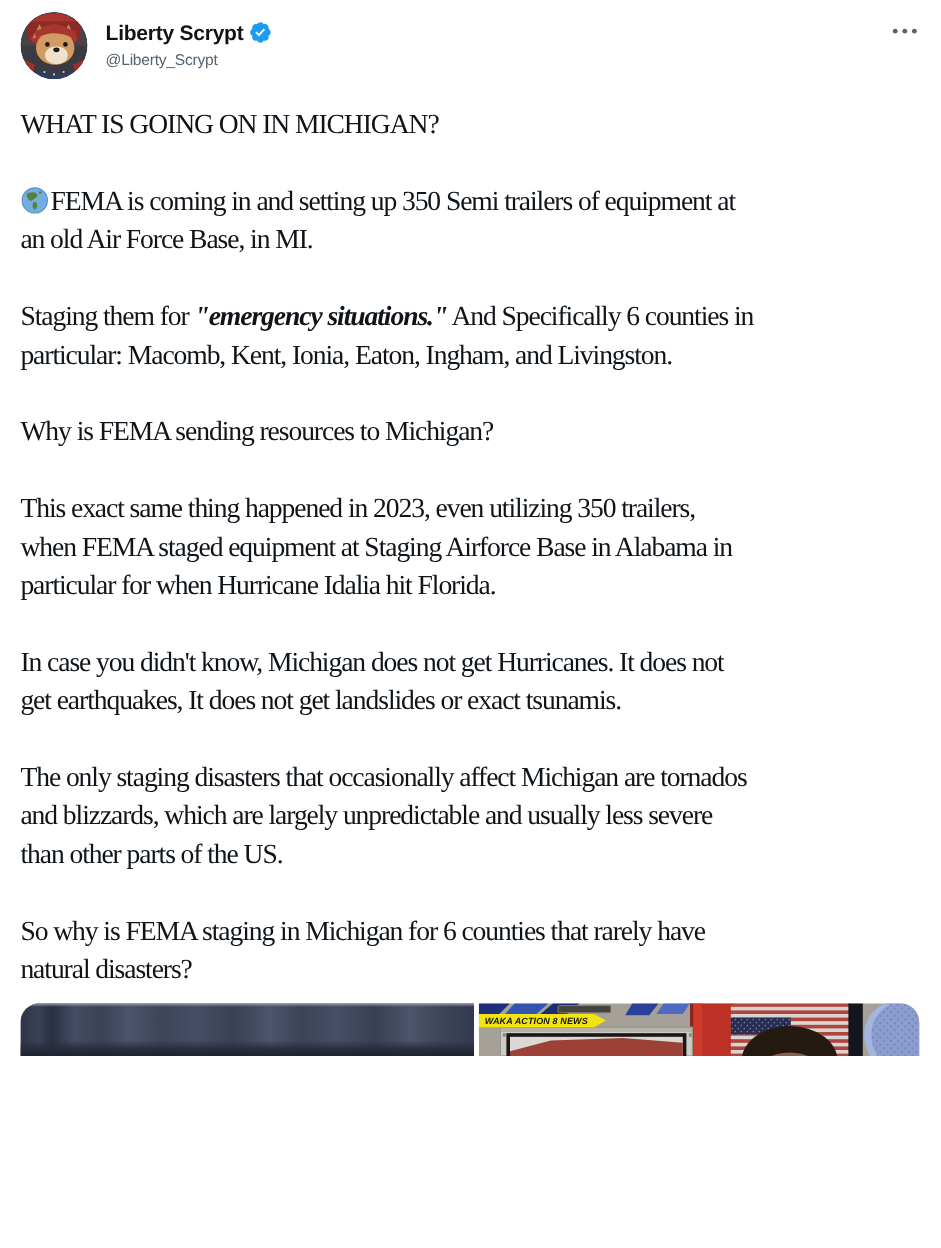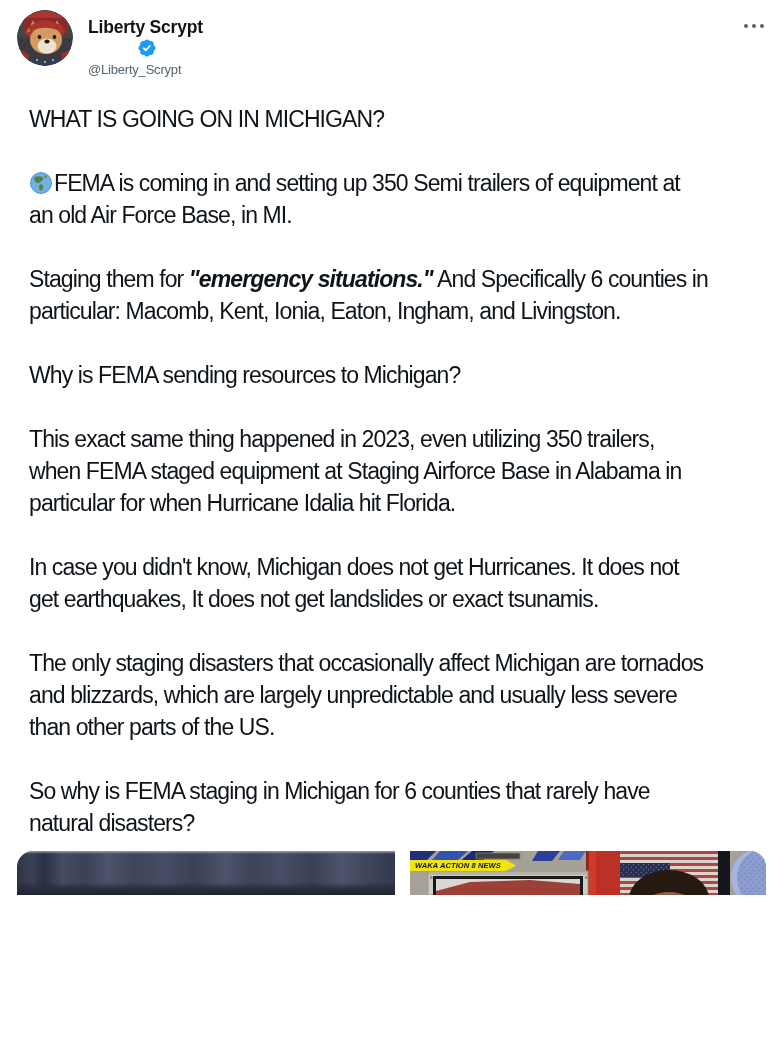--- a/index.html
+++ b/index.html
@@ -6,41 +6,41 @@
   .page{
     width:784px;height:1040px;overflow:hidden;background:#fff;
     font-family:"Liberation Sans","DejaVu Sans",sans-serif;
     color:#0f1419;position:relative;
   }
   
   .header{display:flex;align-items:flex-start;padding:10px 17px 0;position:relative;}
   .avatar{width:56px;height:56px;border-radius:50%;overflow:hidden;flex:0 0 56px;cursor:pointer;}
   .avatar svg{display:block;}
   .names{margin-left:15px;padding-top:6px;}
-  .name-row{display:flex;align-items:center;line-height:22px;flex-direction:column;}
+  .name-row{display:flex;align-items:center;line-height:22px;}
   .display-name{font-weight:700;font-size:17.5px;letter-spacing:-0.2px;cursor:pointer;}
   .badge{margin-left:4px;display:inline-flex;}
   .handle{font-size:13px;line-height:23px;color:#536471;letter-spacing:-0.2px;}
   .more{position:absolute;right:16px;top:20px;display:flex;gap:4px;padding:4px;cursor:pointer;border-radius:50%;}
   .more .dot{width:4px;height:4px;border-radius:50%;background:#536471;display:block;}
   
   .text{
     margin:22px 17px 0;width:752px;
     font-size:23px;line-height:32px;letter-spacing:-0.9px;color:#0f1419;
   }
-  .text p{margin:12px;}
+  .text p{margin:0;font-family:Liberation Serif, serif;}
   .text p + p{margin-top:32px;}
   .seg-bi{font-weight:700;font-style:italic;}
   .seg-i{font-style:italic;}
   .globe{display:inline-block;vertical-align:-4px;margin-right:1px;}
   
   .media{
     margin:12px 17px 0;width:749px;height:44px;
     border-radius:16px 16px 0 0;overflow:hidden;
-    display:flex;gap:15px;background:#fff;
+    display:flex;gap:4px;background:#fff;
   }
   .media-left{
     width:378px;height:44px;flex:0 0 378px;cursor:pointer;
     background-image:
       linear-gradient(180deg,#9aa0aa 0px,rgba(154,160,170,0) 3px),
       linear-gradient(0deg,#1f2331 0px,#272b3a 5px,rgba(39,43,58,0) 13px),
       linear-gradient(90deg,
         #2e3447 0%,#3a4156 4%,#2a3042 7%,#454c63 12%,#3b4256 18%,
         #4c536a 24%,#3e455a 31%,#464d64 39%,#3a4154 47%,#4d546b 55%,
         #3d4458 62%,#474e65 70%,#3a4054 78%,#4d546b 86%,#3e455a 93%,#333950 100%);

